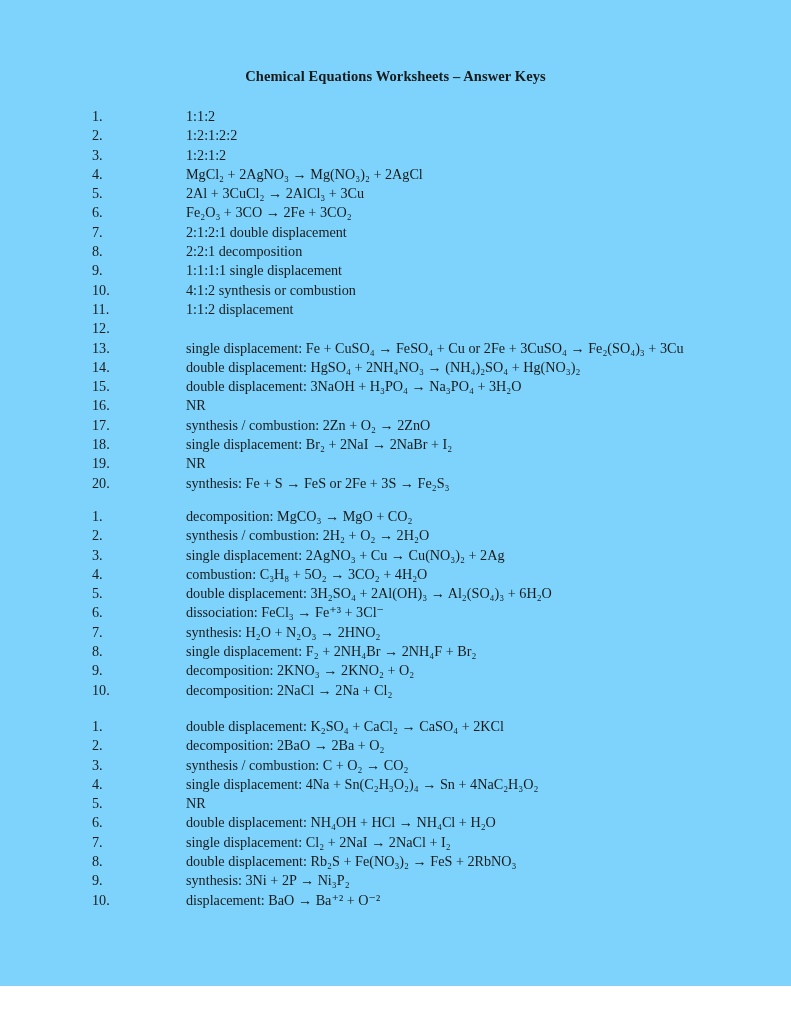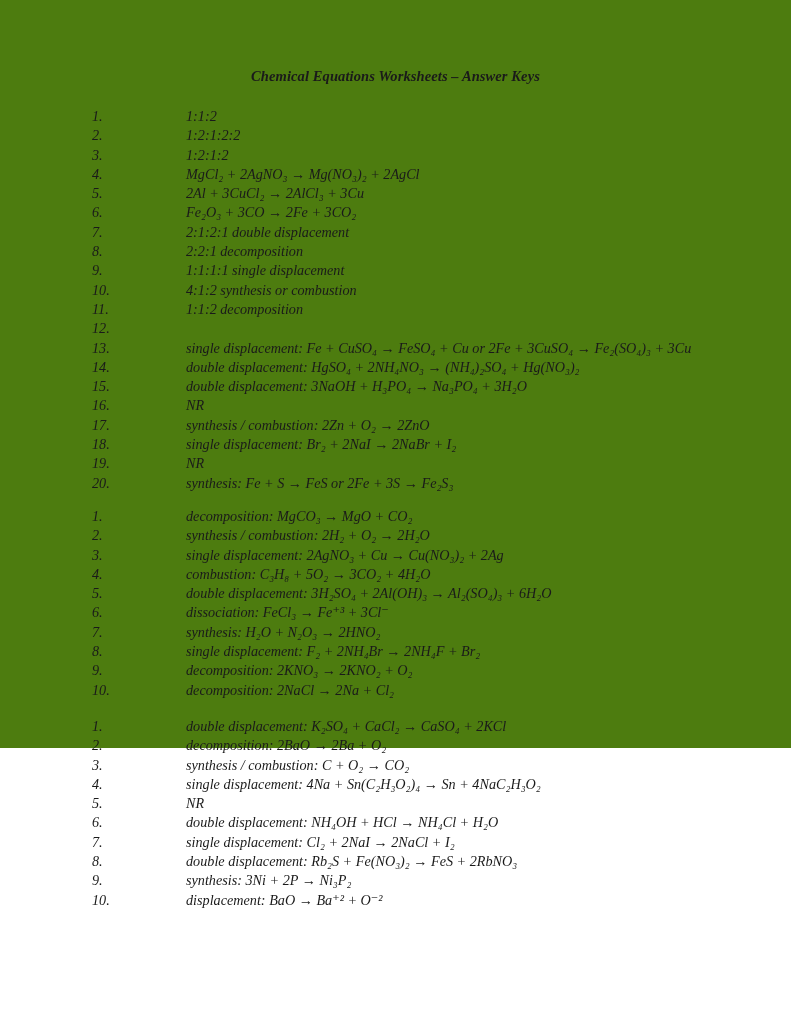--- a/index.html
+++ b/index.html
@@ -10,25 +10,24 @@
   body {
     width: 791px;
     height: 1024px;
     font-family: "Liberation Serif", "DejaVu Serif", serif;
     color: #1a1a1a;
     overflow: hidden;
     position: relative;
   }
   .page {
     width: 791px;
-    height: 748px;
-    background: #4d7c0f;
+    height: 986px;
+    background: #7dd3fc;
     position: relative;
     box-sizing: border-box;
-    font-style: italic;
   }
   .doc-title {
     position: absolute;
     top: 68px;
     left: 0;
     width: 791px;
     text-align: center;
     font-size: 14.5px;
     font-weight: bold;
     letter-spacing: 0.1px;
@@ -99,21 +98,21 @@
         <div class="answer-row">
           <span class="row-num">9.</span>
           <span class="row-text">1:1:1:1 single displacement</span>
         </div>
         <div class="answer-row">
           <span class="row-num">10.</span>
           <span class="row-text">4:1:2  synthesis or combustion</span>
         </div>
         <div class="answer-row">
           <span class="row-num">11.</span>
-          <span class="row-text">1:1:2  decomposition</span>
+          <span class="row-text">1:1:2  displacement</span>
         </div>
         <div class="answer-row">
           <span class="row-num">12.</span>
         </div>
         <div class="answer-row">
           <span class="row-num">13.</span>
           <span class="row-text">single displacement: Fe + CuSO₄ → FeSO₄ + Cu  or  2Fe + 3CuSO₄ → Fe₂(SO₄)₃ + 3Cu</span>
         </div>
         <div class="answer-row">
           <span class="row-num">14.</span>

